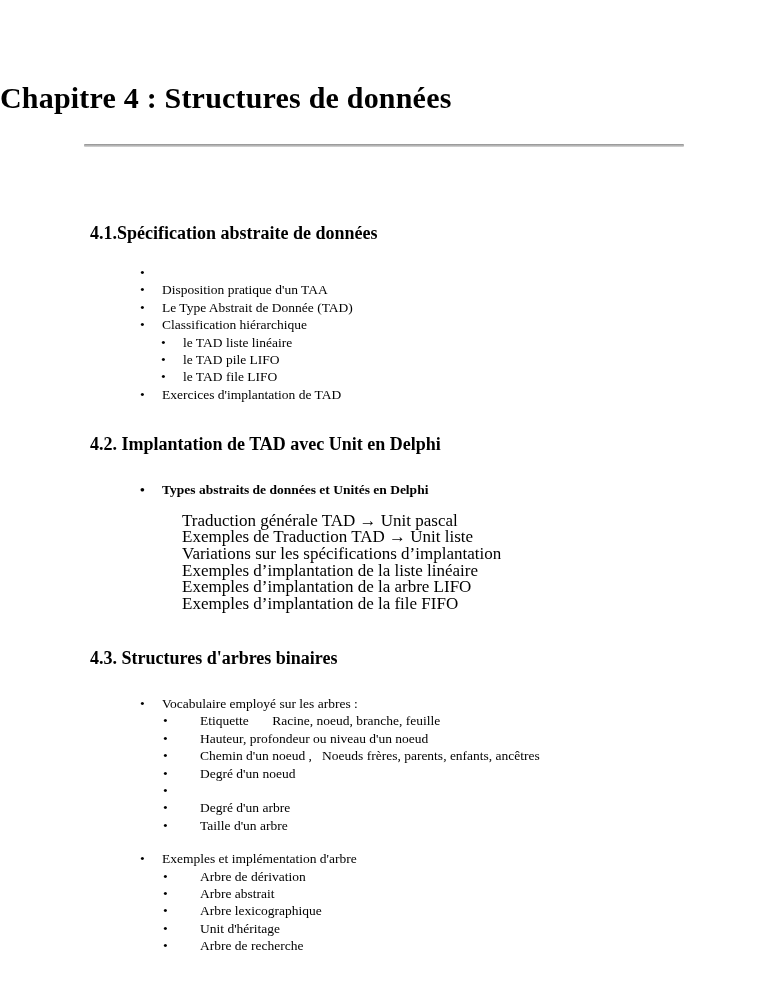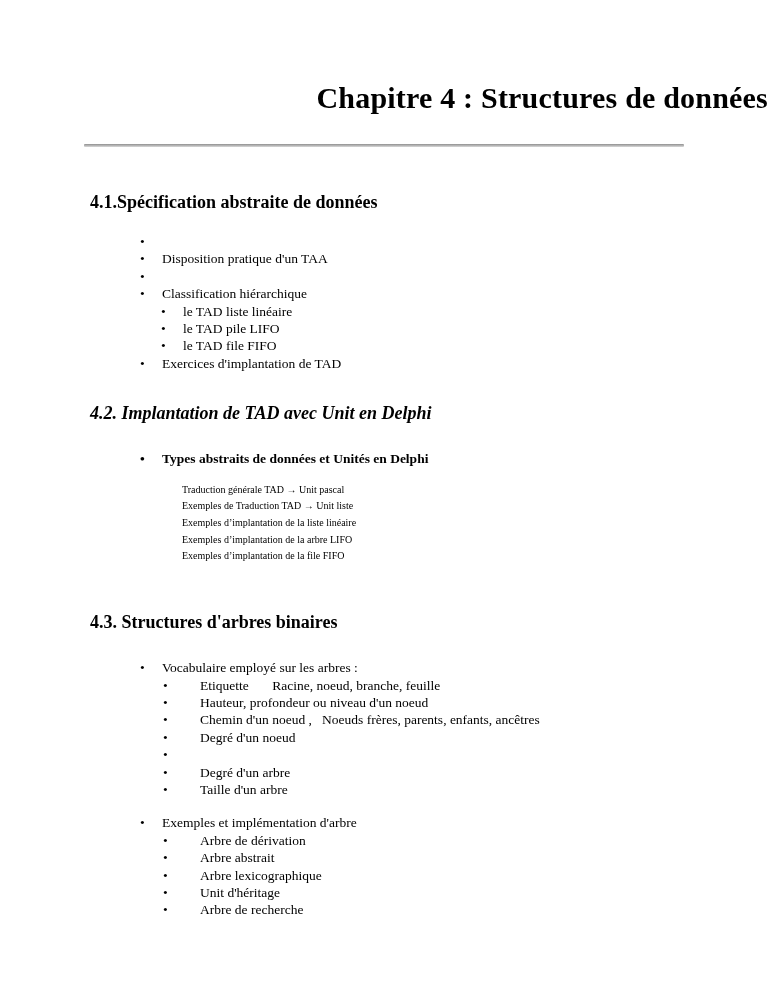--- a/index.html
+++ b/index.html
@@ -8,62 +8,62 @@
     background:#ffffff;
     font-family:"Liberation Serif", serif;
     color:#000;
     position:relative;
     overflow:hidden;
   }
   .page { position:relative; width:768px; height:994px; }
 
   .title {
     margin:80px 0 0 0;
-    text-align:right;
+    text-align:left;
     font-size:30px;
     line-height:36px;
     font-weight:bold;
     letter-spacing:0.2px;
   }
 
   .hrule {
     margin:28px 84px 0 84px;
     height:3px;
     background:linear-gradient(#8f8f8f,#d9d9d9);
     border-radius:1px;
   }
 
   h2 {
     font-size:18px;
     line-height:22px;
     font-weight:bold;
     margin:0 0 0 90px;
   }
-  .h41 { margin-top:44px; }
-  .h42 { margin-top:30px;font-style:italic; }
-  .h43 { margin-top:46px; }
+  .h41 { margin-top:75px; }
+  .h42 { margin-top:30px; }
+  .h43 { margin-top:34px; }
 
   .li {
     display:flex;
     font-size:13.5px;
     line-height:17.4px;
   }
   .li .b { flex:0 0 22px; }
   .li .t { white-space:pre-wrap; }
   .l1 { margin-left:140px; }
   .l2 { margin-left:161px; }
   .l2w { margin-left:163px; }
   .l2w .b { flex:0 0 37px; }
   .bold { font-weight:bold; }
 
   .g41 { margin-top:20px; }
   .lead42 { margin-top:26px; }
   .block42 {
     margin:14px 0 0 182px;
-    font-size:10px;
+    font-size:17px;
     line-height:16.7px;
   }
   .lead3a { margin-top:26px; }
   .lead3b { margin-top:16px; }
 </style>
 </head>
 <body>
 
 <div class="page">
 
@@ -75,53 +75,55 @@
   <div class="g41">
     <div class="li l1">
         <span class="b">•</span>
       </div>
     <div class="li l1">
         <span class="b">•</span>
         <span class="t">Disposition pratique d'un TAA</span>
       </div>
     <div class="li l1">
         <span class="b">•</span>
+        <span class="t">Le Type Abstrait de Donnée (TAD)</span>
       </div>
     <div class="li l1">
         <span class="b">•</span>
         <span class="t">Classification hiérarchique</span>
       </div>
     <div class="li l2">
         <span class="b">•</span>
         <span class="t">le TAD liste linéaire</span>
       </div>
     <div class="li l2">
         <span class="b">•</span>
         <span class="t">le TAD pile LIFO</span>
       </div>
     <div class="li l2">
         <span class="b">•</span>
-        <span class="t">le TAD file FIFO</span>
+        <span class="t">le TAD file LIFO</span>
       </div>
     <div class="li l1">
         <span class="b">•</span>
         <span class="t">Exercices d'implantation de TAD</span>
       </div>
   </div>
 
   <h2 class="h42">4.2. Implantation de TAD avec Unit en Delphi</h2>
 
   <div class="li l1 bold lead42">
       <span class="b">•</span>
       <span class="t">Types abstraits de données et Unités en Delphi</span>
     </div>
 
   <div class="block42">
     <div>Traduction générale TAD → Unit pascal</div>
     <div>Exemples de Traduction TAD → Unit liste</div>
+    <div>Variations sur les spécifications d’implantation</div>
     <div>Exemples d’implantation de la liste linéaire</div>
     <div>Exemples d’implantation de la arbre LIFO</div>
     <div>Exemples d’implantation de la file FIFO</div>
   </div>
 
   <h2 class="h43">4.3. Structures d'arbres binaires</h2>
 
   <div class="li l1 lead3a">
       <span class="b">•</span>
       <span class="t">Vocabulaire employé sur les arbres :</span>

